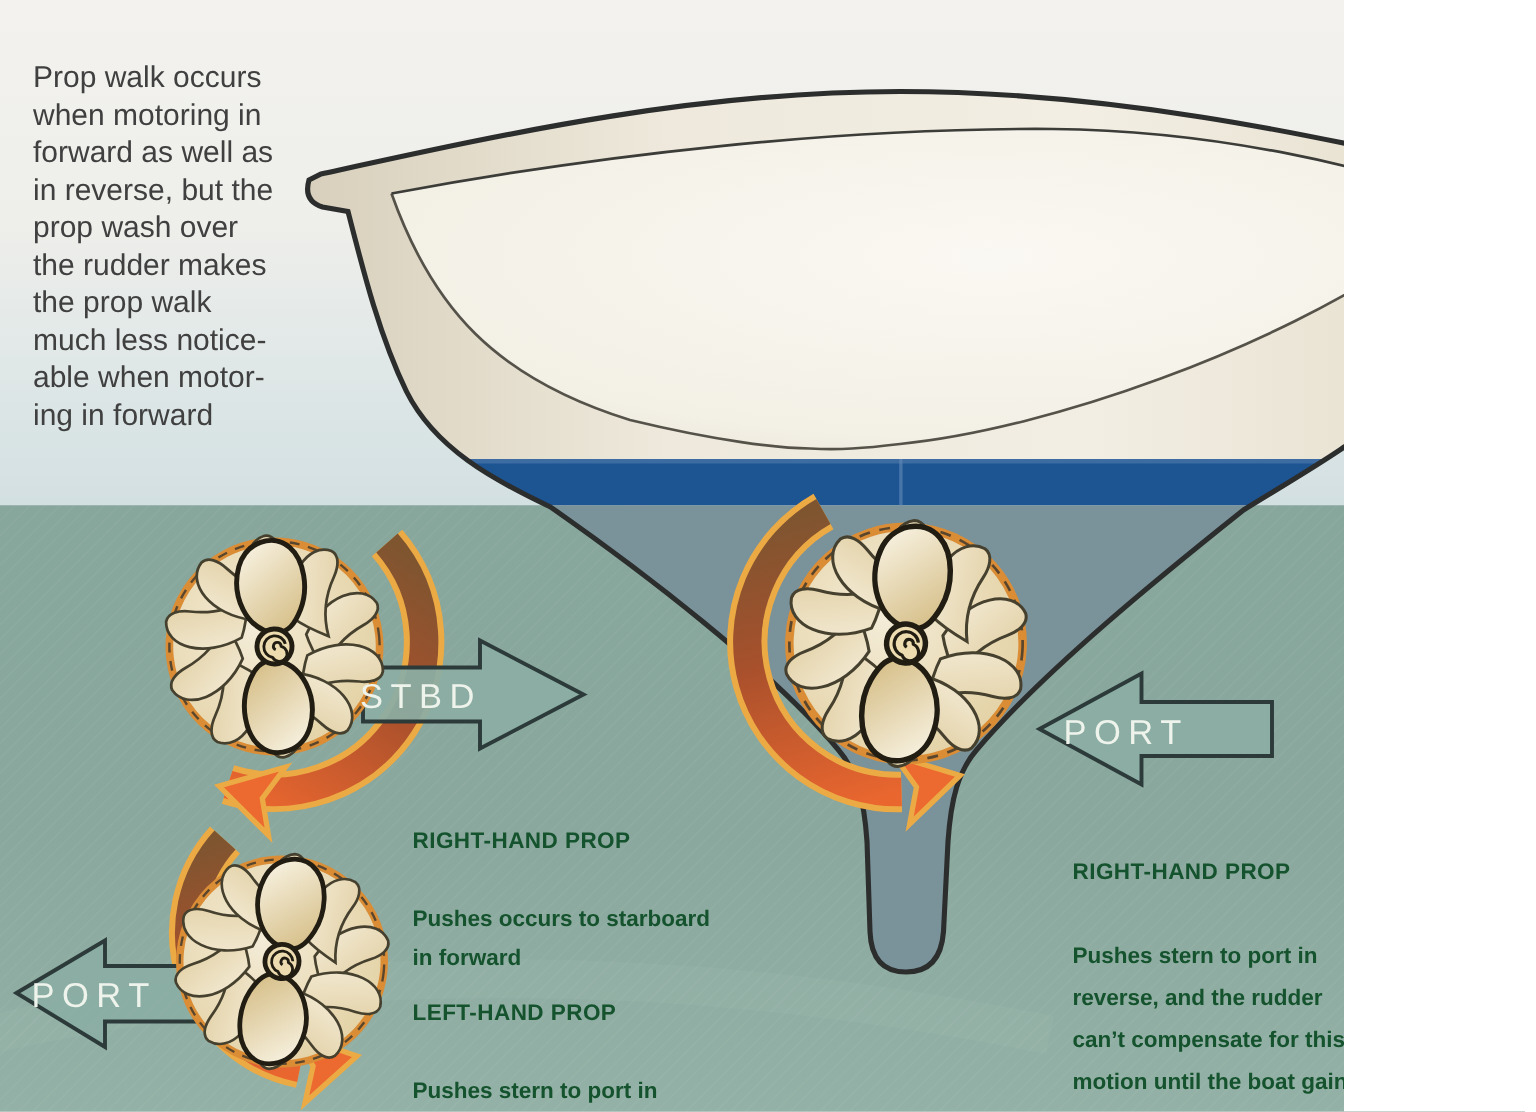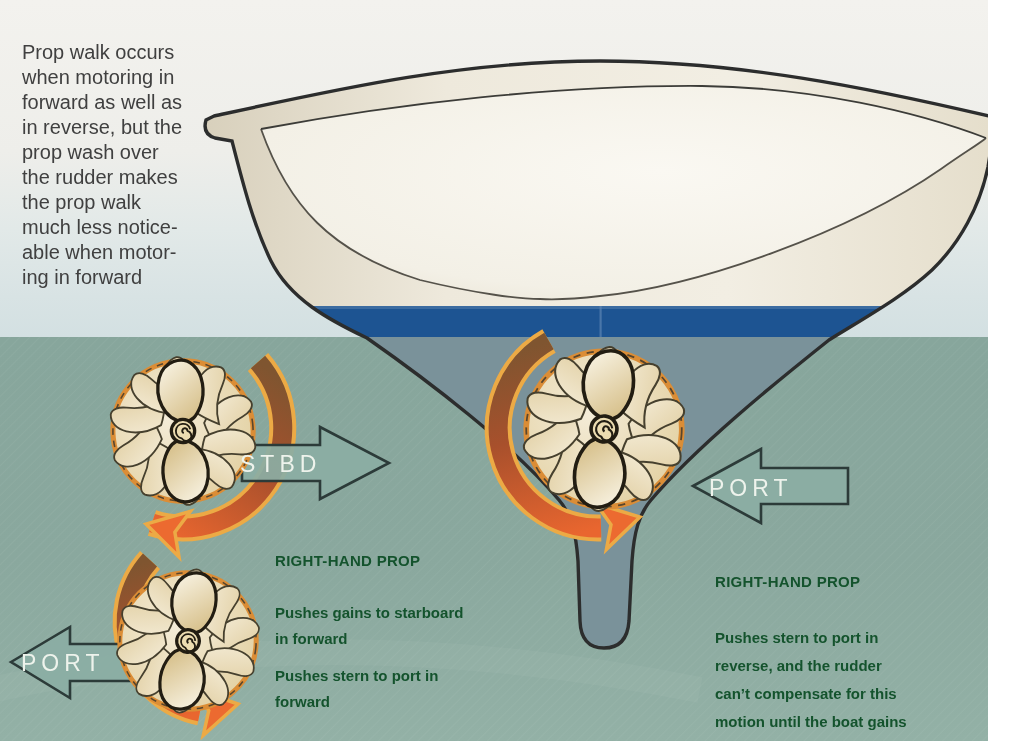--- a/index.html
+++ b/index.html
@@ -1,17 +1,17 @@
 <!DOCTYPE html>
 <html><head>
 <meta charset="utf-8">
 <style>
   html,body{margin:0;padding:0;}
   #stage{
-    position:relative;width:988px;height:741px;overflow:hidden;
+    position:relative;width:896px;height:741px;overflow:hidden;
     font-family:"Liberation Sans", sans-serif;
     background:#8aa89e;
   }
   #stage svg{position:absolute;left:0;top:0;}
   .txt{position:absolute;white-space:pre-line;}
   .intro{
     left:22px;top:40px;width:190px;
     font-size:20px;line-height:25px;color:#404040;
   }
   .caption{color:#14532d;font-size:15px;line-height:26px;font-weight:bold;}
@@ -192,25 +192,26 @@
 much less notice-
 able when motor-
 ing in forward</div>
 
   <div class="arrow-label lbl-stbd">STBD</div>
   <div class="arrow-label lbl-port-right">PORT</div>
   <div class="arrow-label lbl-port-left">PORT</div>
 
   <div class="txt caption cap-rhf">
     <div class="cap-title">RIGHT-HAND PROP</div>
-    <div class="cap-body">Pushes gains to starboard
+    <div class="cap-body">Pushes occurs to starboard
 in forward</div>
   </div>
 
   <div class="txt caption cap-lhf">
+    <div class="cap-title">LEFT-HAND PROP</div>
     <div class="cap-body">Pushes stern to port in
 forward</div>
   </div>
 
   <div class="txt caption cap-rhr">
     <div class="cap-title">RIGHT-HAND PROP</div>
     <div class="cap-body">Pushes stern to port in
 reverse, and the rudder
 can’t compensate for this
 motion until the boat gains

